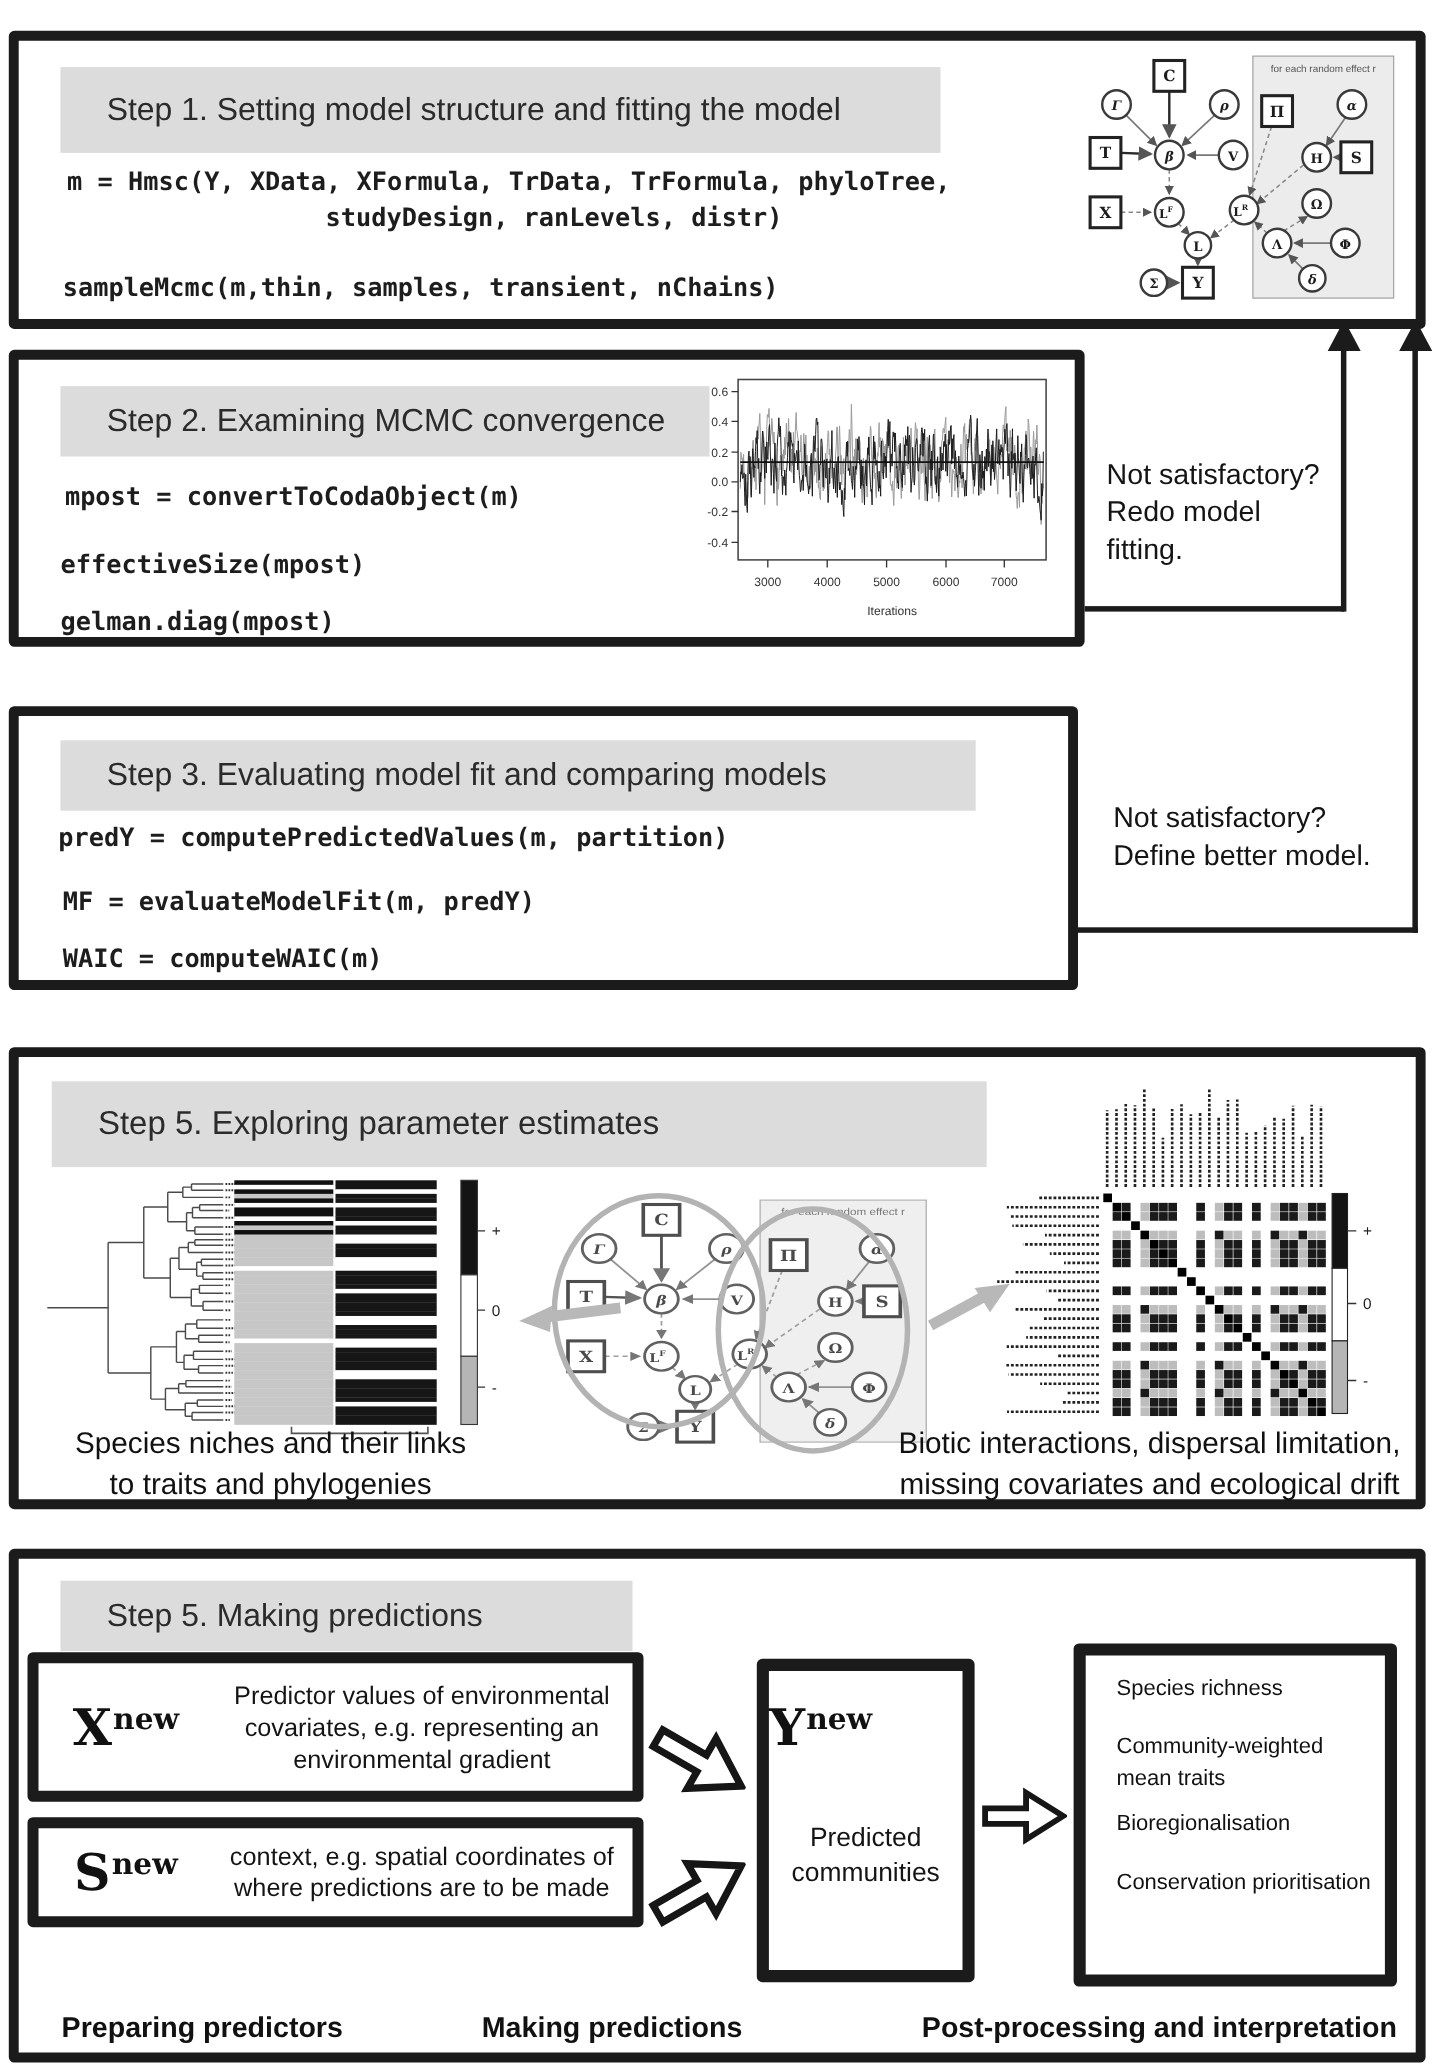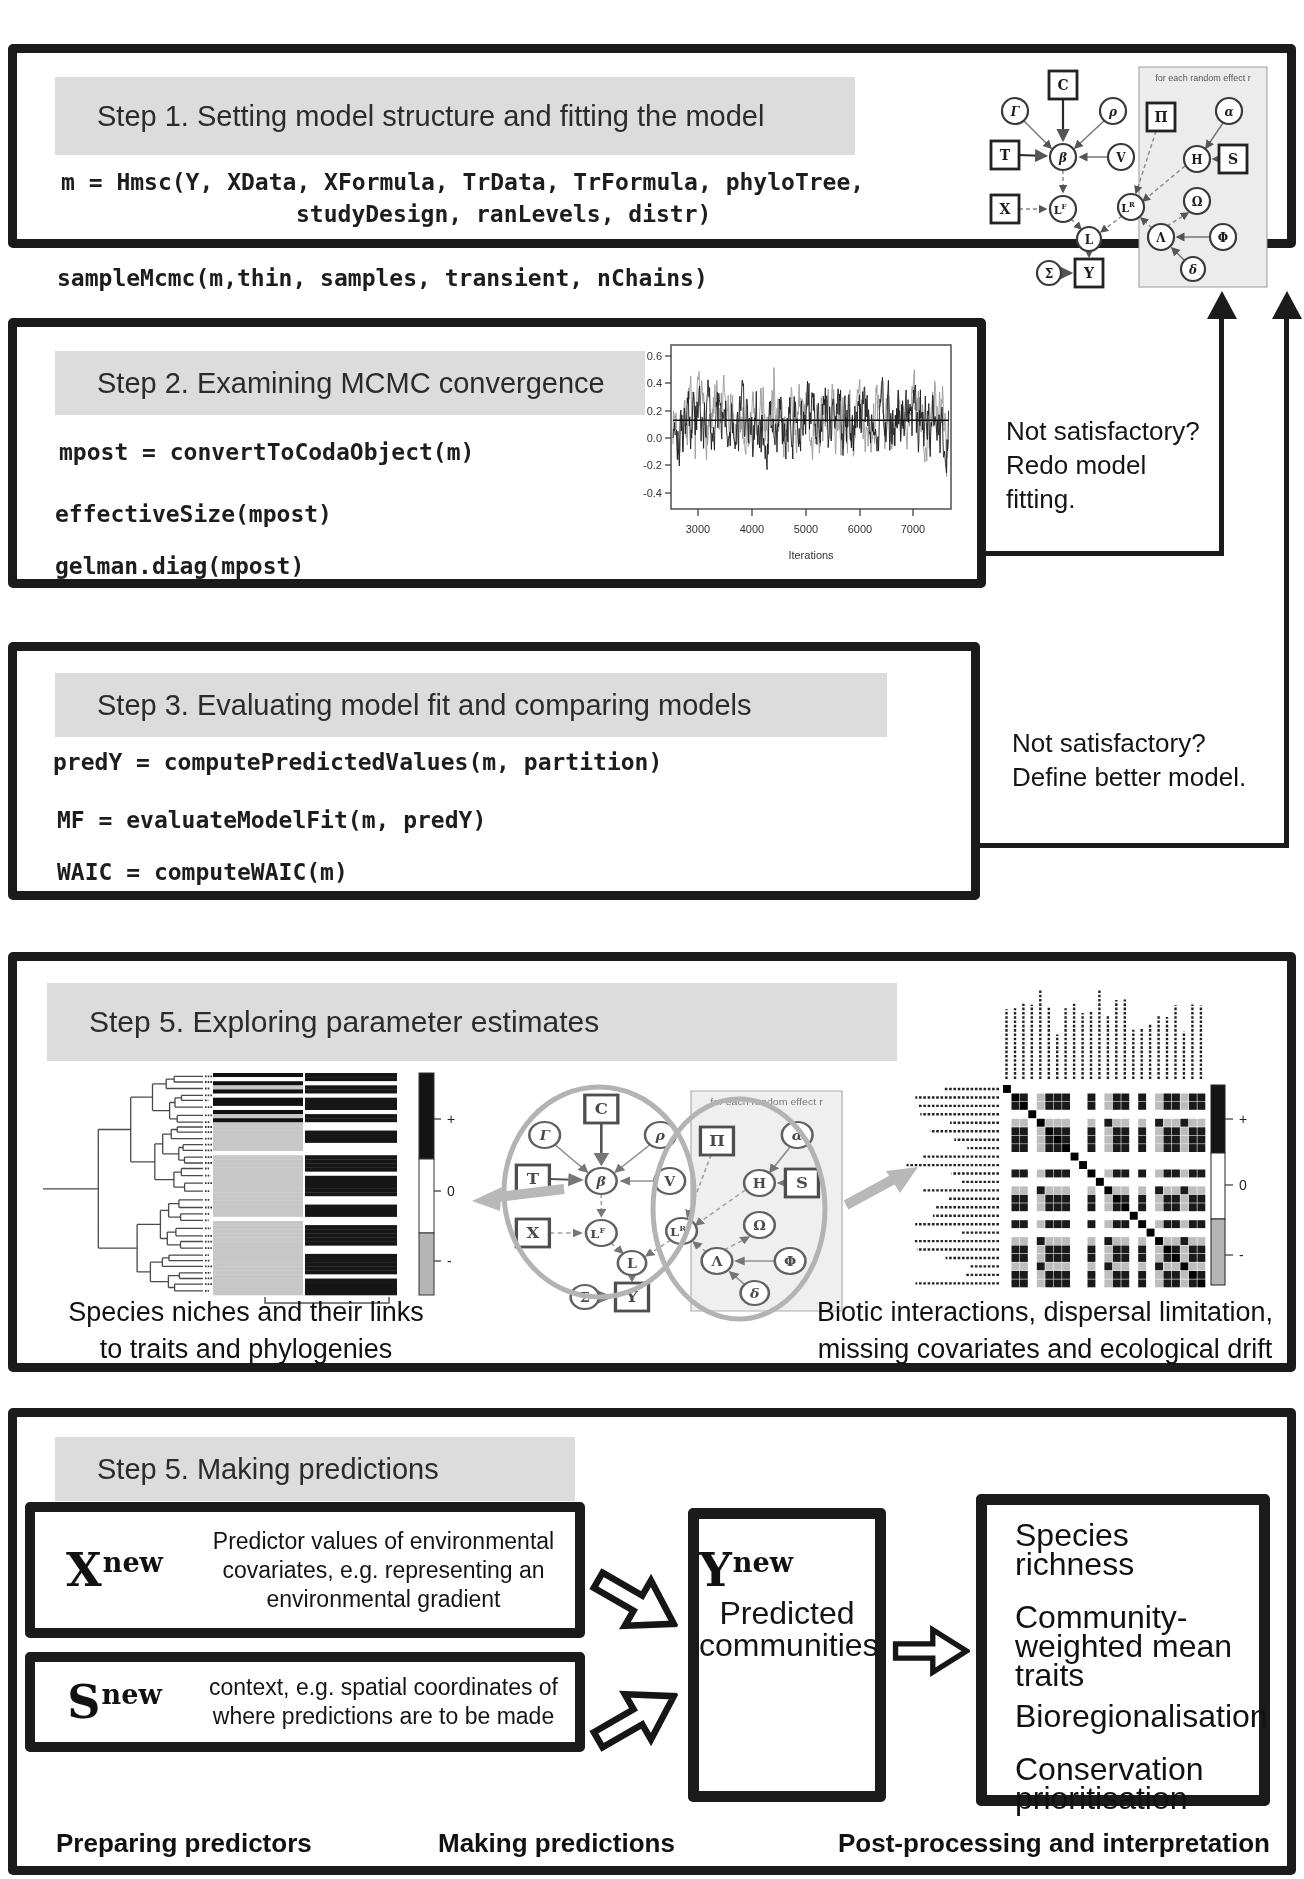--- a/index.html
+++ b/index.html
@@ -112,21 +112,21 @@
           <text class="gmtxt" x="172" y="187" text-anchor="middle" font-size="12">Λ</text>
           <circle class="nd" cx="234" cy="182" r="13"></circle>
           <text class="gmtxt" x="234" y="187" text-anchor="middle" font-size="12">Φ</text>
           <circle class="nd" cx="204" cy="214" r="12"></circle>
           <text class="gmtxt gmi" x="204" y="219" text-anchor="middle" font-size="12">δ</text>
         </g>
       </symbol>
     </defs>
   </svg>
 
-  <div class="stepbox" style="left:8px;top:44px;width:1288px;height:204px">
+  <div class="stepbox" style="left:8px;top:28px;width:1288px;height:271px">
     <div class="titlebar" style="left:38px;top:24px;width:800px;height:78px">
       <span>Step 1. Setting model structure and fitting the model</span>
     </div>
     <div class="code" style="left:44px;top:116px">m = Hmsc(Y, XData, XFormula, TrData, TrFormula, phyloTree,</div>
     <div class="code" style="left:279px;top:148px">studyDesign, ranLevels, distr)</div>
     <div class="code" style="left:40px;top:212px">sampleMcmc(m,thin, samples, transient, nChains)</div>
     <svg class="abs" style="left:972px;top:2px" width="302" height="244">
       <use href="#gmsym" width="300" height="244"></use>
     </svg>
   </div>
@@ -779,28 +779,28 @@
       <div class="symcell"><span class="bigsym"><span class="base">S</span><span class="sup">new</span></span></div>
       <div class="desccell desc">
         <div>context, e.g. spatial coordinates of</div>
         <div>where predictions are to be made</div>
       </div>
     </div>
   </div>
 
   <div class="innerbox" style="left:688px;top:1508px;width:198px;height:294px;border-width:11px">
     <div style="text-align:left;margin-top:24px"><span class="bigsym"><span class="base">Y</span><span class="sup">new</span></span></div>
-    <div class="desc" style="font-size:32px;line-height:32px">
+    <div class="desc" style="margin-top:58px;font-size:24px;line-height:32px">
       <div>Predicted</div>
       <div>communities</div>
     </div>
   </div>
 
   <div class="innerbox" style="left:976px;top:1494px;width:294px;height:312px;border-width:11px">
-    <div style="padding:14px 8px 0 28px;font-size:32px;line-height:29px;color:#111">
+    <div style="padding:14px 8px 0 28px;font-size:20px;line-height:29px;color:#111">
       <div style="margin-top:2px">Species richness</div>
       <div style="margin-top:24px">Community-weighted mean traits</div>
       <div style="margin-top:12px">Bioregionalisation</div>
       <div style="margin-top:24px">Conservation prioritisation</div>
     </div>
   </div>
 
   <svg class="abs" style="left:588px;top:1560px;transform:rotate(30deg)" width="96" height="84" viewBox="0 0 44 30">
     <polygon points="2,11 23,11 23,3 42,15 23,27 23,19 2,19" fill="#fff" stroke="#161616" stroke-width="3" stroke-linejoin="miter"></polygon>
   </svg>

